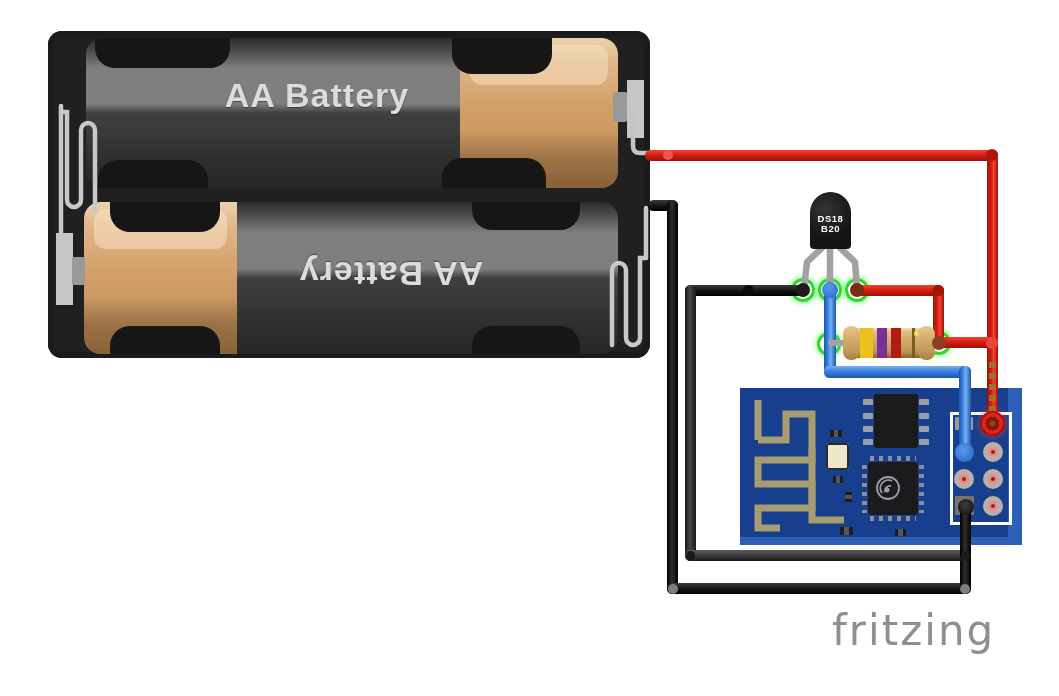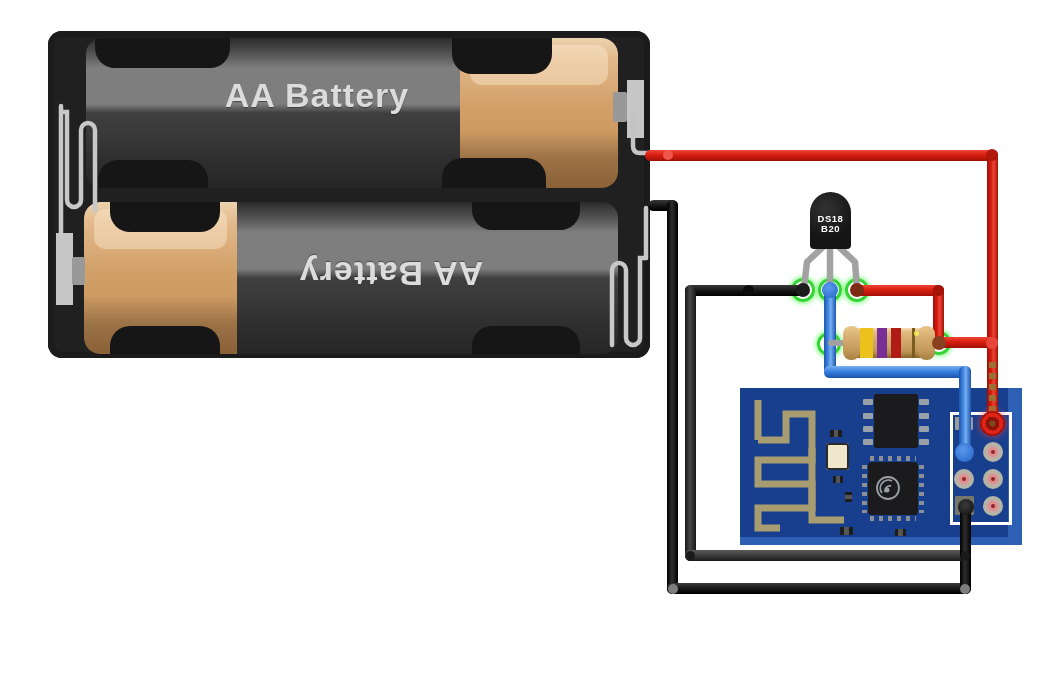--- a/index.html
+++ b/index.html
@@ -238,14 +238,15 @@
   <div class="gring" style="left:927px;top:331px;"></div>
 
   <div class="term" style="left:980px;top:411px;width:25px;height:25px;z-index:6;
        background:radial-gradient(circle at 50% 50%, #7a4a22 0 3px, #8e1408 3px 7px, #e02418 7px 10.5px, #a81208 10.5px 12.5px);
        box-shadow:0 0 6px 1px rgba(255,60,50,.55);"></div>
   <div class="term" style="left:955px;top:443px;width:19px;height:19px;background:radial-gradient(circle at 42% 38%,#5a9aec,#2260c4);z-index:6;"></div>
   <div class="gring" style="left:954px;top:442px;"></div>
   <div class="term" style="left:958px;top:499px;width:16px;height:16px;background:radial-gradient(circle at 45% 40%,#3c3c3c,#0c0c0c);z-index:6;"></div>
   <div class="gring" style="left:955px;top:496px;"></div>
 
+  <div class="abs fritzing">fritzing</div>
 
 </div>
 
 </body></html>

